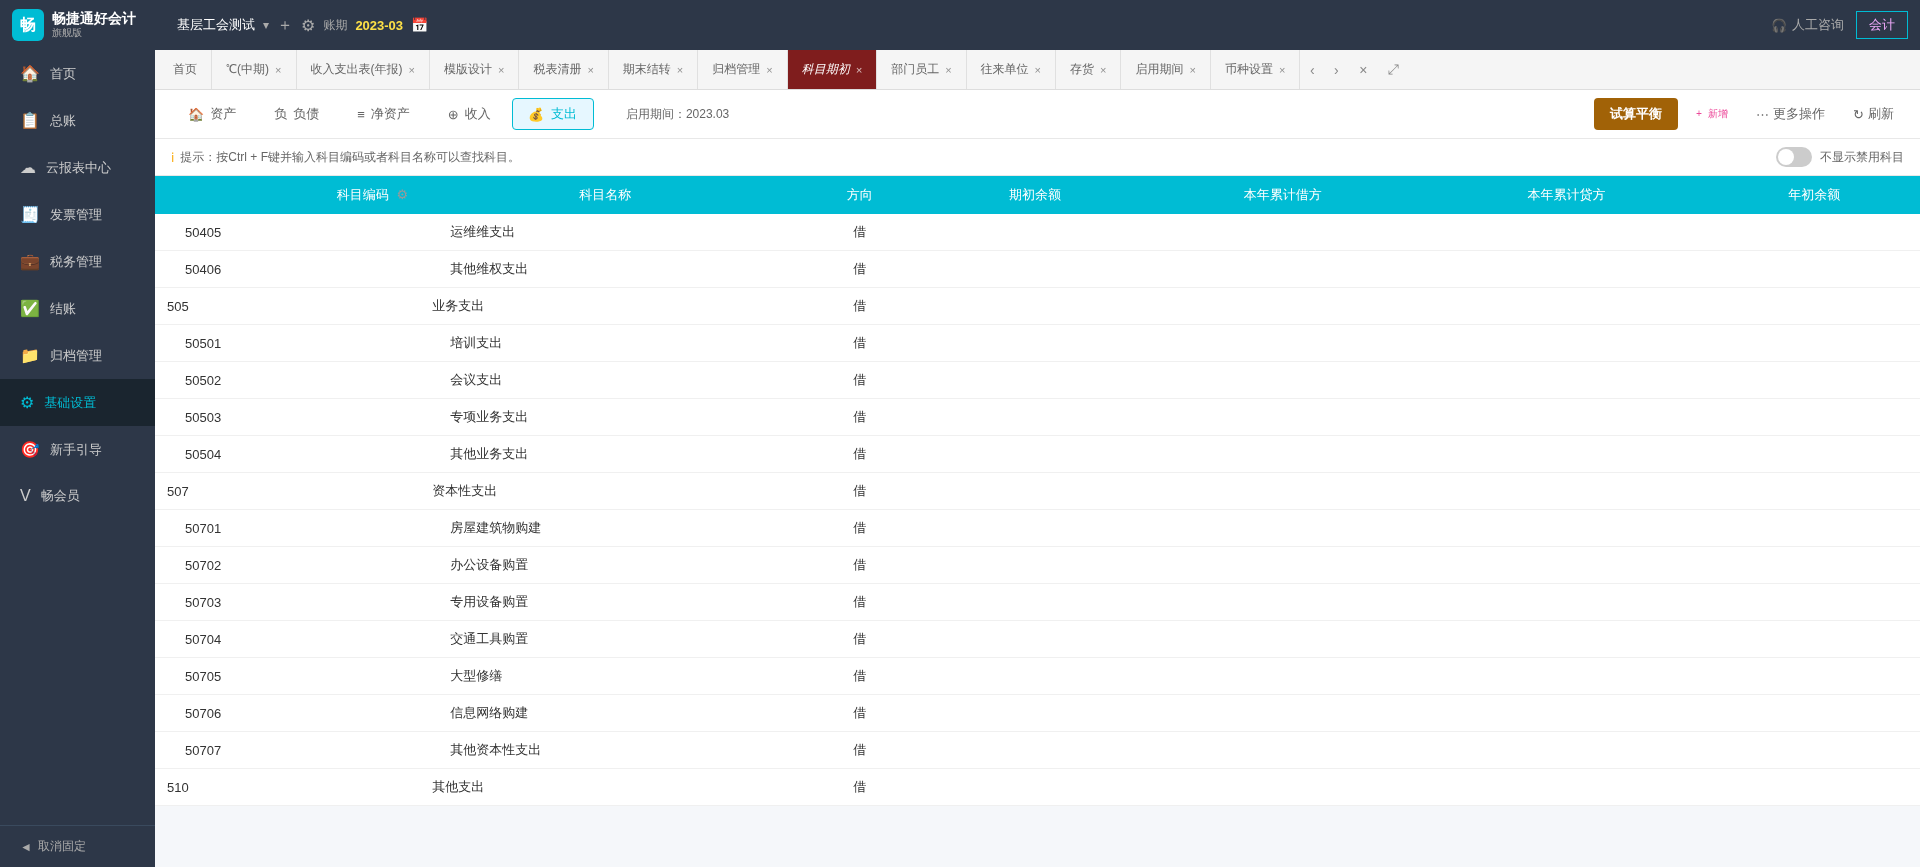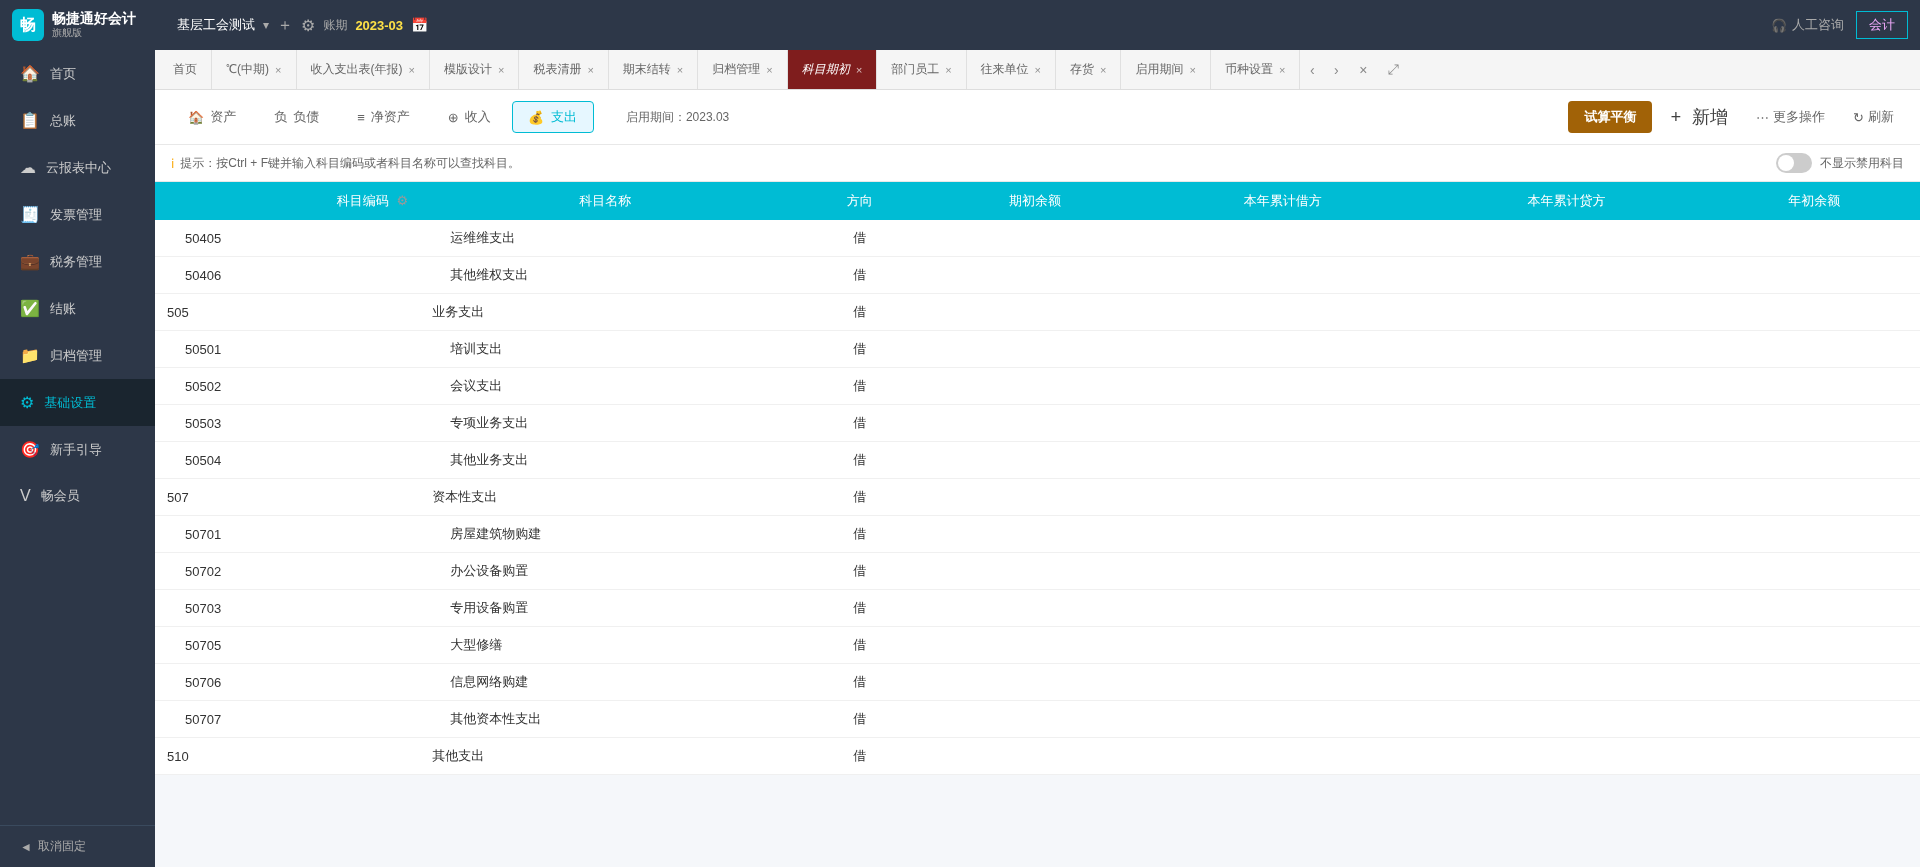--- a/index.html
+++ b/index.html
@@ -50,21 +50,21 @@
     .page-content { flex: 1; display: flex; flex-direction: column; overflow: hidden; background: #f5f7fa; }
 
     
     .sub-tab-bar { display: flex; align-items: center; background: white; padding: 8px 16px; gap: 4px; border-bottom: 1px solid #e8e8e8; flex-shrink: 0; }
     .sub-tab { display: flex; align-items: center; gap: 6px; padding: 6px 16px; border-radius: 4px; cursor: pointer; font-size: 13px; color: #666; border: 1px solid transparent; }
     .sub-tab.active { background: #e6f7ff; border-color: #00bcd4; color: #00bcd4; }
     .sub-tab-icon { font-size: 13px; }
     .period-info { margin-left: auto; color: #666; font-size: 12px; }
     .action-bar { display: flex; align-items: center; gap: 8px; margin-left: auto; }
     .btn-calculate { background: #a16207; color: white; border: none; padding: 7px 16px; border-radius: 4px; font-size: 13px; cursor: pointer; font-weight: bold; }
-    .btn-add { color: #404040; border: none; background: transparent; font-size: 18px; cursor: pointer; padding: 7px 10px; display: flex; align-items: center; gap: 4px; font-family: Liberation Mono, monospace; }
+    .btn-add { color: #ec4899; border: none; background: transparent; font-size: 10px; cursor: pointer; padding: 7px 10px; display: flex; align-items: center; gap: 4px; font-family: Liberation Mono, monospace; }
     .btn-more { color: #666; border: none; background: transparent; font-size: 13px; cursor: pointer; padding: 7px 10px; display: flex; align-items: center; gap: 4px; }
     .btn-refresh { color: #666; border: none; background: transparent; font-size: 13px; cursor: pointer; padding: 7px 10px; display: flex; align-items: center; gap: 4px; }
 
     
     .hint-bar { display: flex; align-items: center; padding: 8px 16px; background: #fff; border-bottom: 1px solid #e8e8e8; flex-shrink: 0; }
     .hint-icon { color: #faad14; margin-right: 6px; }
     .hint-text { color: #666; font-size: 12px; }
     .toggle-area { margin-left: auto; display: flex; align-items: center; gap: 8px; }
     .toggle-label { font-size: 12px; color: #666; }
     .toggle { width: 36px; height: 20px; background: #ccc; border-radius: 10px; cursor: pointer; position: relative; }
@@ -387,20 +387,29 @@
                 <tr>
                   <td class="code-indent">50703</td>
                   <td style="padding-left: 30px;">专用设备购置</td>
                   <td>借</td>
                   <td></td>
                   <td></td>
                   <td></td>
                   <td></td>
                 </tr>
                 <tr>
+                  <td class="code-indent">50704</td>
+                  <td style="padding-left: 30px;">交通工具购置</td>
+                  <td>借</td>
+                  <td></td>
+                  <td></td>
+                  <td></td>
+                  <td></td>
+                </tr>
+                <tr>
                   <td class="code-indent">50705</td>
                   <td style="padding-left: 30px;">大型修缮</td>
                   <td>借</td>
                   <td></td>
                   <td></td>
                   <td></td>
                   <td></td>
                 </tr>
                 <tr>
                   <td class="code-indent">50706</td>

